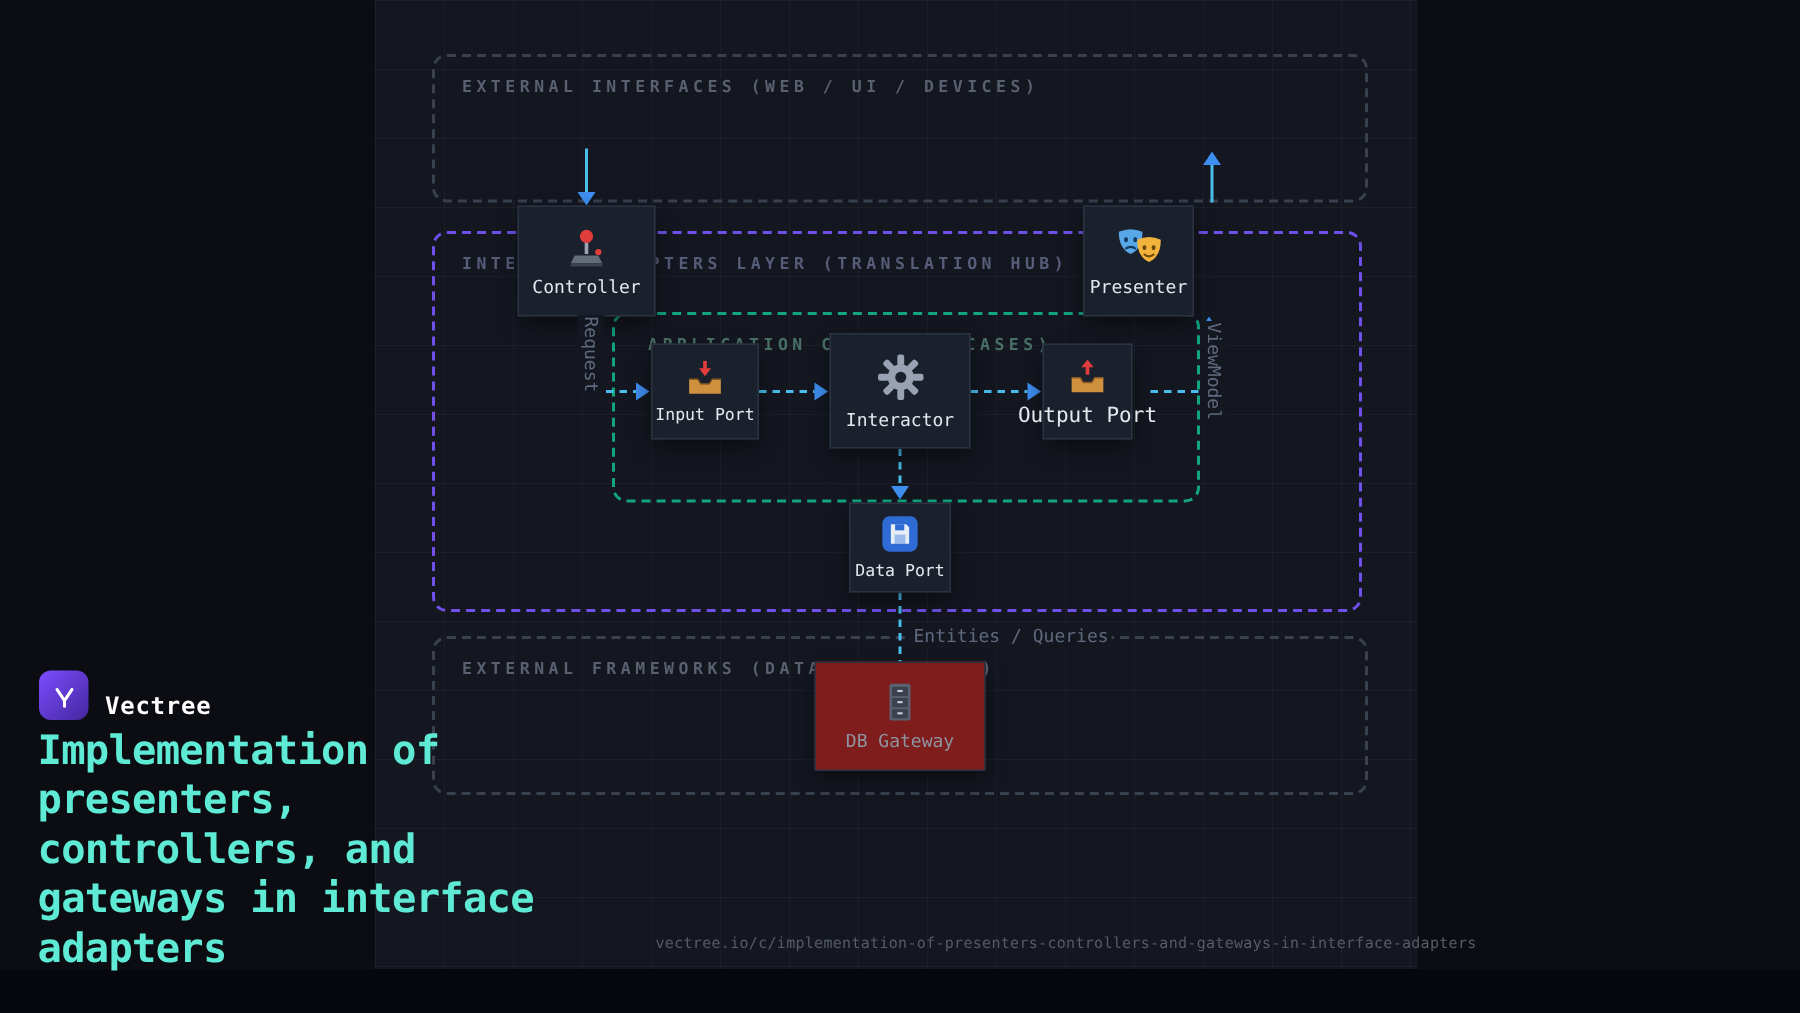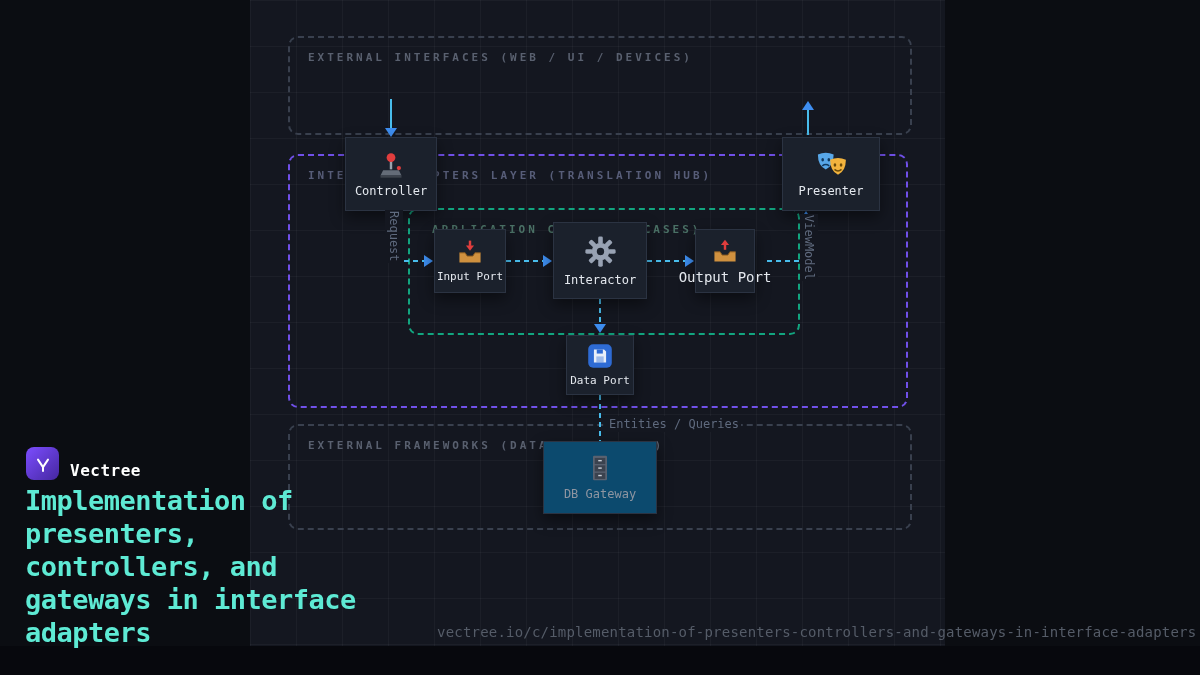--- a/index.html
+++ b/index.html
@@ -24,41 +24,41 @@
   #l-core .layer-label{color:#4a7065;left:22px}
 
   .edges{position:absolute;left:0;top:0;width:1200px;height:675px;pointer-events:none}
 
   .node{position:absolute;display:flex;flex-direction:column;align-items:center;justify-content:center;
         gap:5px;background:#1b212c;border:1px solid #2b3342;border-radius:0;
         box-shadow:0 6px 14px rgba(0,0,0,.45);color:#e4e8ee;font-size:12px}
   .node .nlabel{white-space:nowrap}
   .ic{display:flex;align-items:center;justify-content:center}
   #n-controller{left:345px;top:137px;width:92px;height:74px}
-  #n-presenter{left:782px;top:137px;width:98px;height:74px}
+  #n-presenter{left:722px;top:137px;width:74px;height:74px}
   #n-input{left:434px;top:229px;width:72px;height:64px;font-size:11px}
   #n-interactor{left:553px;top:222px;width:94px;height:77px}
   #n-output{left:695px;top:229px;width:60px;height:64px;font-size:14px}
   #n-dataport{left:566px;top:335px;width:68px;height:60px;font-size:11px}
-  #n-dbgw{left:543px;top:441px;width:114px;height:73px;color:#8e95a1;background:#0c4a6e}
+  #n-dbgw{left:543px;top:441px;width:114px;height:73px;color:#8e95a1;background:#7f1d1d}
 
   .elabel{position:absolute;font-size:12px;color:#5f6a7e;background:#141720;
           padding:1px 2px;white-space:nowrap}
   .vert{writing-mode:vertical-rl}
   #lbl-request{left:385px;top:210px}
   #lbl-viewmodel{left:800px;top:214px}
   #lbl-entities{left:607px;top:416px}
 
   .brand{position:absolute;left:26px;top:447px;display:flex;align-items:flex-end;gap:11px}
   .logo{width:33px;height:33px;border-radius:8px;background:linear-gradient(135deg,#7c4dff,#4527a0);
         display:flex;align-items:center;justify-content:center}
   .brand-name{color:#ffffff;font-size:16px;font-weight:bold;letter-spacing:.5px}
   .headline{position:absolute;left:25px;top:484px;width:372px;font-size:27px;line-height:33px;
             font-weight:bold;color:#5eead4;letter-spacing:-0.5px}
-  .url{position:absolute;left:437px;top:624px;font-size:14px;color:#555c68;letter-spacing:.2px}
+  .url{position:absolute;left:437px;top:624px;font-size:10px;color:#555c68;letter-spacing:.2px}
 </style>
 </head>
 <body>
 
 <div class="stage">
 
   <div class="panel"></div>
   <div class="bottom-strip"></div>
 
   <div class="layer" id="l-ext-int">

